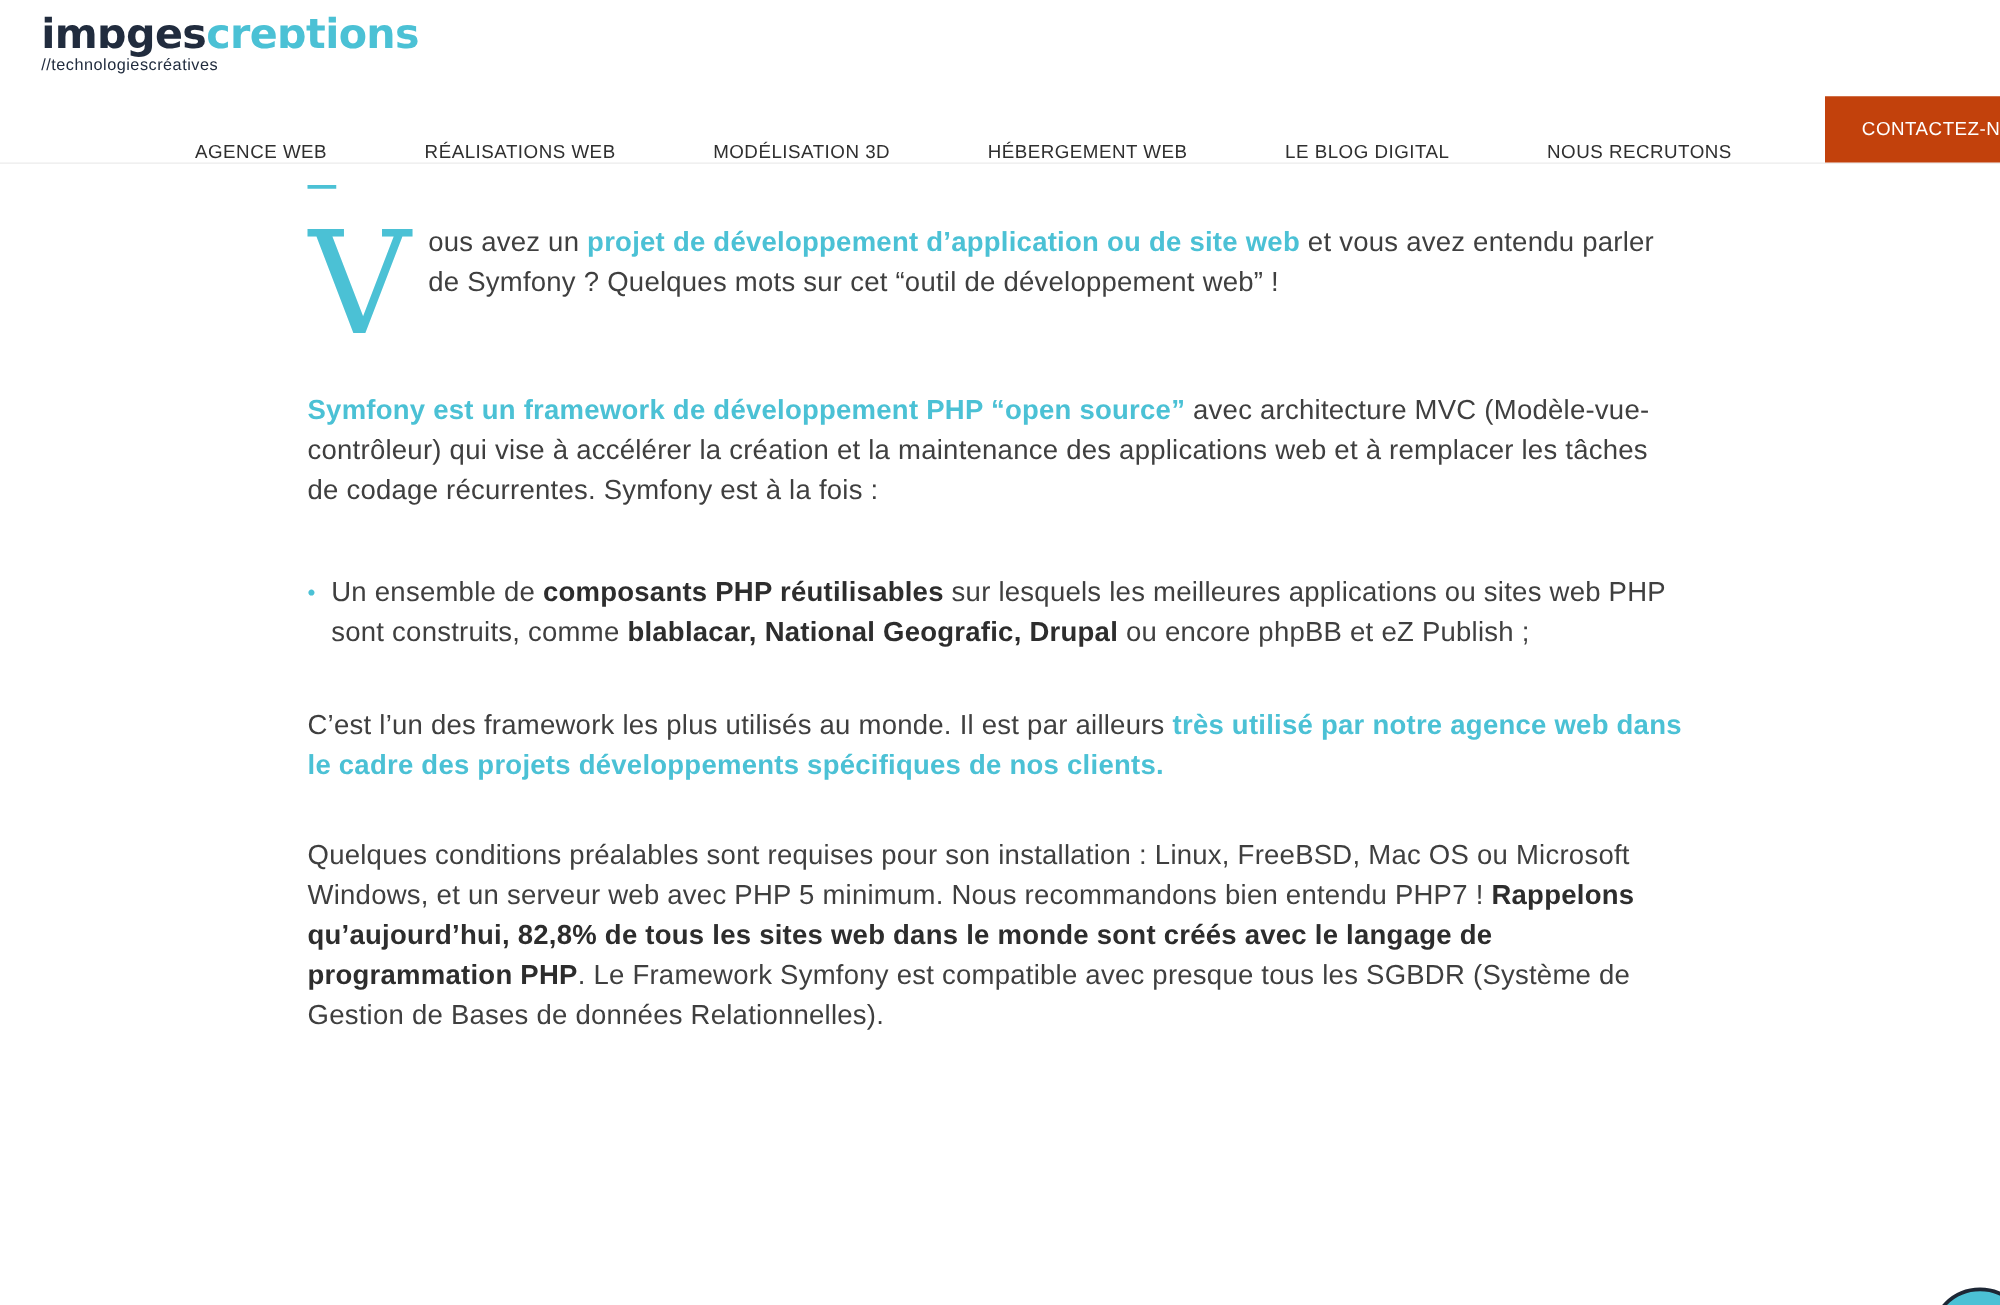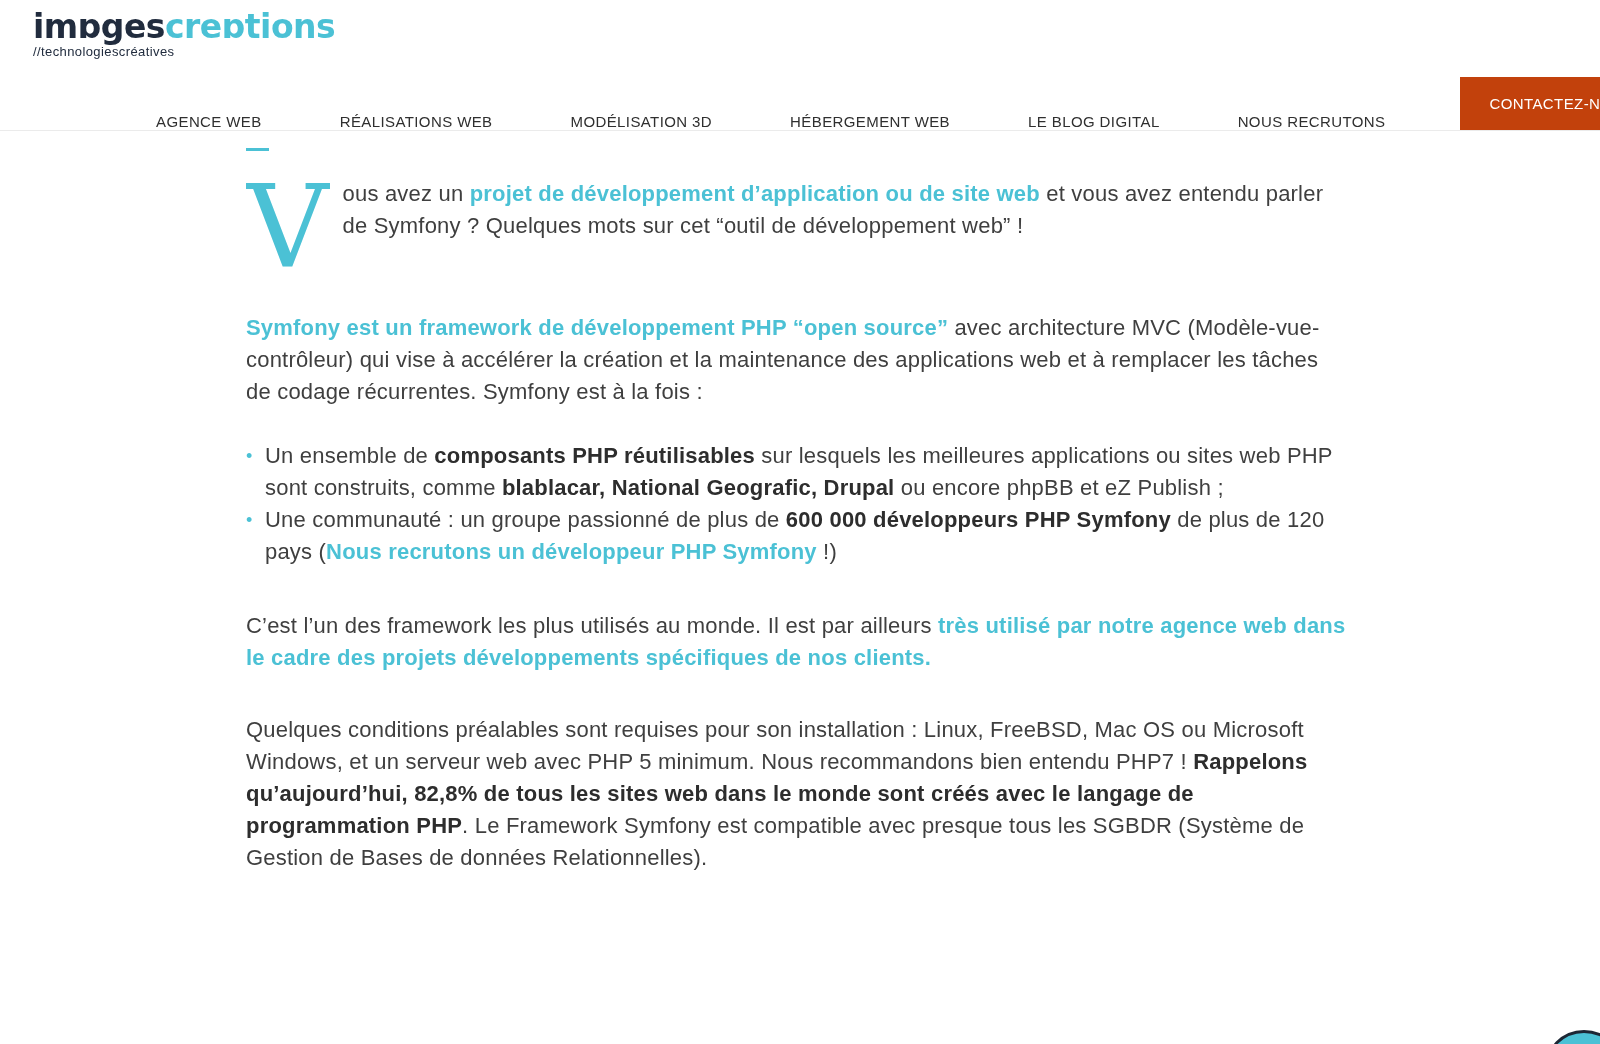--- a/index.html
+++ b/index.html
@@ -31,21 +31,21 @@
   .body-text { font-size:22px; line-height:32px; color:#3f3f3f; letter-spacing:0.2px; }
   .intro { margin-top:27px; overflow:hidden; }
   .dropcap { float:left; font-family:"DejaVu Serif", serif; font-size:114px; line-height:90px;
              color:#4bc1d5; margin:4px 14px 0 0; }
   .hl { color:#4bc1d5; font-weight:700; text-decoration:none; }
   .strong { color:#2d2d2d; font-weight:700; }
   .para { margin-top:40px; }
   .p3 { margin-top:42px; }
   .p4 { margin-top:40px; }
 
-  ul.list { margin-top:32px; list-style:none; }
+  ul.list { margin-top:50px; list-style:none; }
   ul.list li { position:relative; padding-left:19px; }
   ul.list li::before { content:"•"; position:absolute; left:0; top:0; color:#4bc1d5; font-size:18px; }
 
   
   .float-widget { position:absolute; width:80px; height:80px; border-radius:50%;
                   background:#4bc1d5; border:3px solid #1d2735; right:-24px; bottom:-66px; cursor:pointer; }
 </style>
 </head>
 <body>
 
@@ -73,21 +73,20 @@
 
 <div class="main">
   <div class="dash"></div>
 
   <p class="body-text intro"><span class="dropcap">V</span><span>ous avez un </span><a class="hl">projet de développement d’application ou de site web</a><span> et vous avez entendu parler de Symfony ? Quelques mots sur cet “outil de développement web” !</span></p>
 
   <p class="body-text para"><span class="hl">Symfony est un framework de développement PHP “open source”</span><span> avec architecture MVC (Modèle-vue-contrôleur) qui vise à accélérer la création et la maintenance des applications web et à remplacer les tâches de codage récurrentes. Symfony est à la fois :</span></p>
 
   <ul class="list body-text">
     <li><span>Un ensemble de </span><span class="strong">composants PHP réutilisables</span><span> sur lesquels les meilleures applications ou sites web PHP sont construits, comme </span><span class="strong">blablacar, National Geografic, Drupal</span><span> ou encore  phpBB et eZ Publish ;</span></li>
-    <li><span>Une communauté : un groupe passionné de plus de </span><span class="strong">600 000 développeurs PHP Symfony</span><span> de plus de 120 pays (</span><a class="hl">Nous recrutons un développeur PHP Symfony</a><span> !)</span></li>
   </ul>
 
   <p class="body-text p3"><span>C’est l’un des framework les plus utilisés au monde. Il est par ailleurs </span><span class="hl">très utilisé par notre agence web dans le cadre des projets développements spécifiques de nos clients.</span></p>
 
   <p class="body-text p4"><span>Quelques conditions préalables sont requises pour son installation : Linux, FreeBSD, Mac OS ou Microsoft Windows, et un serveur web avec PHP 5 minimum. Nous recommandons bien entendu PHP7 ! </span><span class="strong">Rappelons qu’aujourd’hui, 82,8% de tous les sites web dans le monde sont créés avec le langage de programmation PHP</span><span>. Le Framework Symfony est compatible avec presque tous les SGBDR (Système de Gestion de Bases de données Relationnelles).</span></p>
 </div>
 
 <div class="float-widget"></div>
 
 </body></html>

